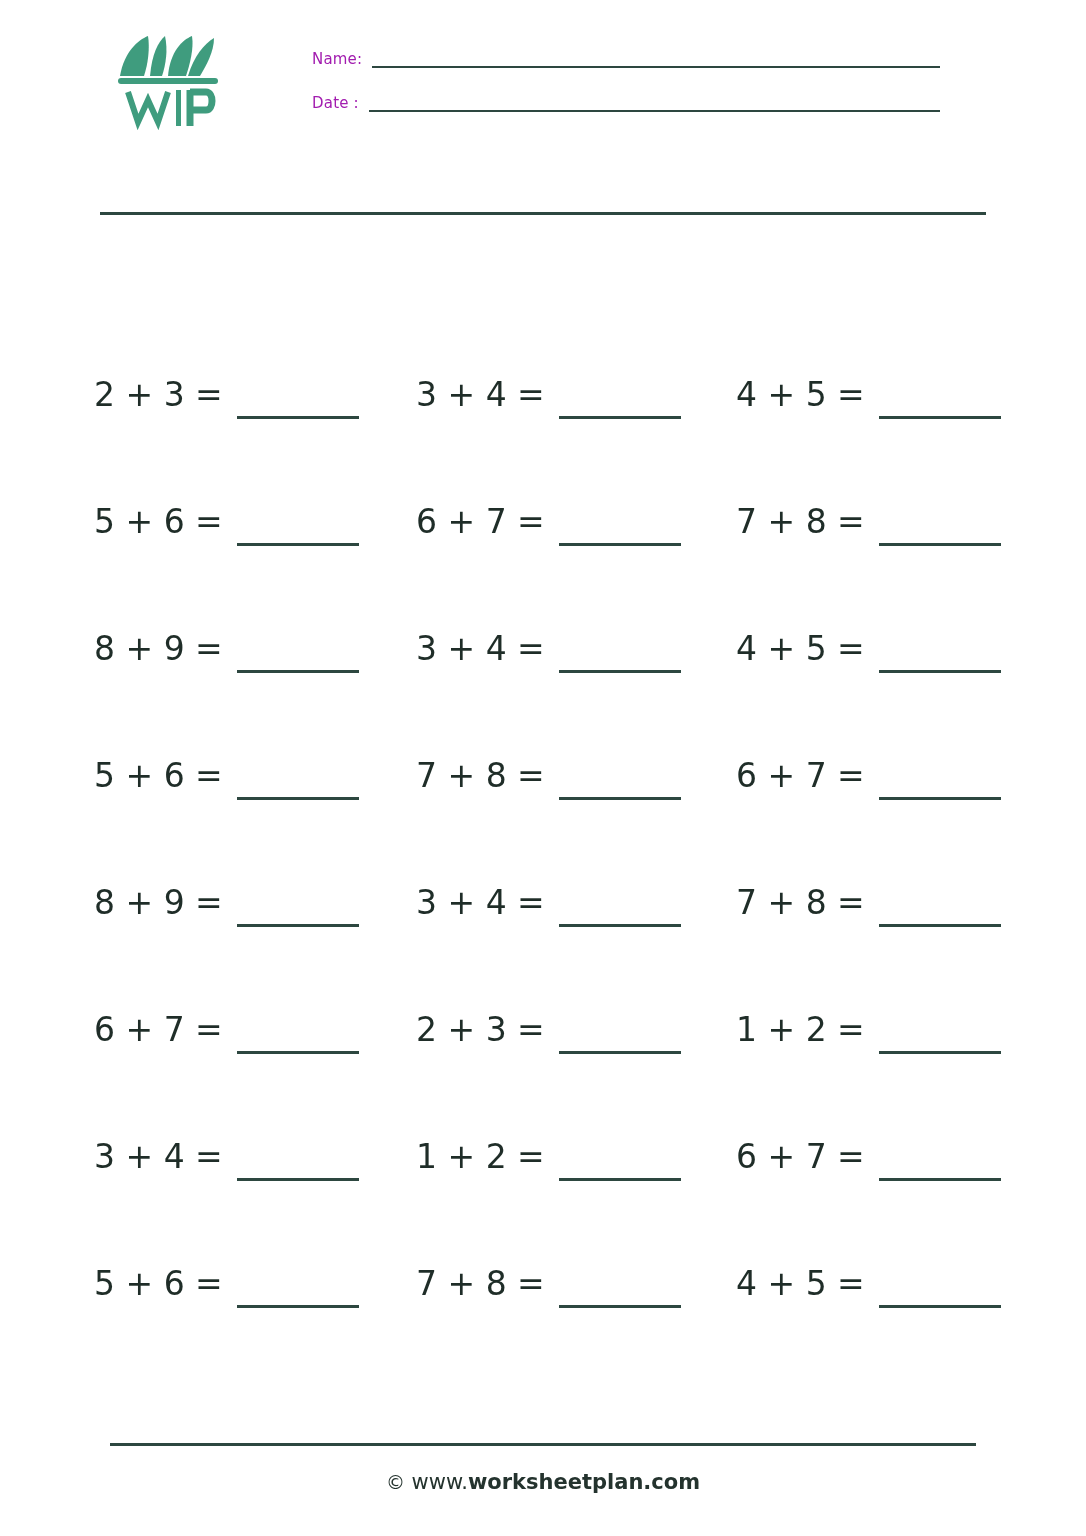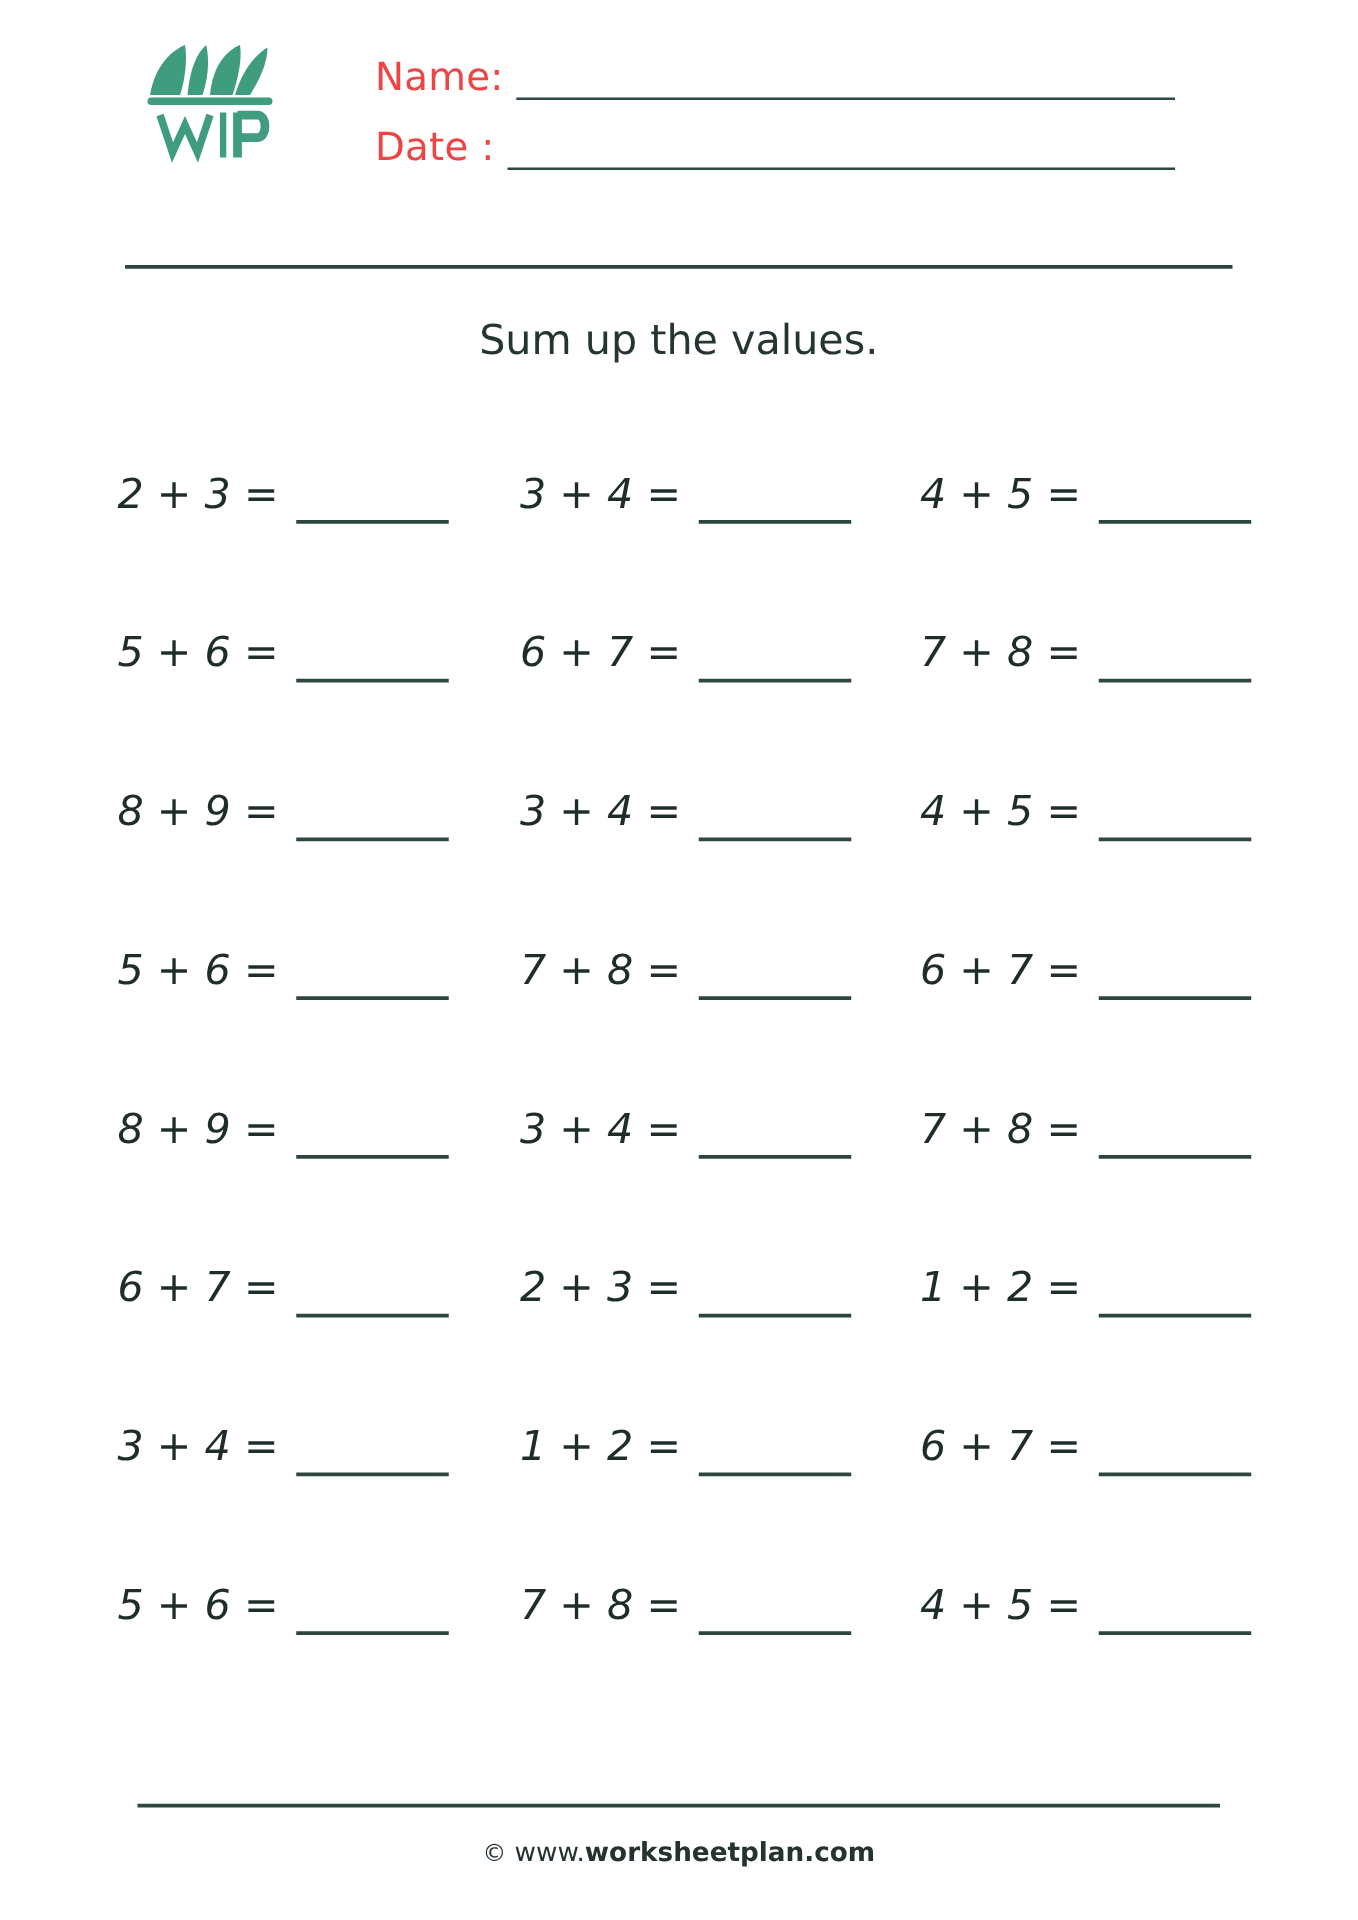--- a/index.html
+++ b/index.html
@@ -48,26 +48,27 @@
     width: 640px;
   }
 
   .field-row {
     display: flex;
     align-items: flex-end;
     margin-bottom: 20px;
   }
 
   .field-label {
-    font-size: 31px;
-    color: #ef4444;
+    font-size: 15px;
+    color: #a21caf;
     font-family: "DejaVu Sans", sans-serif;
     white-space: nowrap;
     padding-right: 10px;
     letter-spacing: 0.2px;
+    margin-left: 12px;
   }
 
   .field-line {
     flex: 1;
     border-bottom: 2px solid #2d4740;
     height: 22px;
   }
 
   .title-wrap {
     position: absolute;
@@ -129,21 +130,20 @@
   .cell.c2 { padding-left: 28px; }
   .cell.c3 { padding-left: 40px; }
 
   .expr {
     font-size: 33px;
     color: #1f2d28;
     white-space: nowrap;
     line-height: 1;
     padding-top: 18px;
     font-family: "DejaVu Sans", sans-serif;
-    font-style: italic;
   }
 
   .blank {
     width: 122px;
     border-bottom: 3px solid #2d4740;
     height: 56px;
     margin-left: 14px;
   }
 
   
@@ -203,21 +203,20 @@
       <div class="field-row">
         <span class="field-label">Date :</span>
         <span class="field-line"></span>
       </div>
     </div>
   </div>
 
 
   <div class="title-rule"></div>
 
-  <div class="subtitle">Sum up the values.</div>
 
   <div class="grid">
 
     <div class="row">
       <div class="cell c1">
         <span class="expr">2 + 3 =</span>
         <span class="blank"></span>
       </div>
       <div class="cell c2">
         <span class="expr">3 + 4 =</span>

